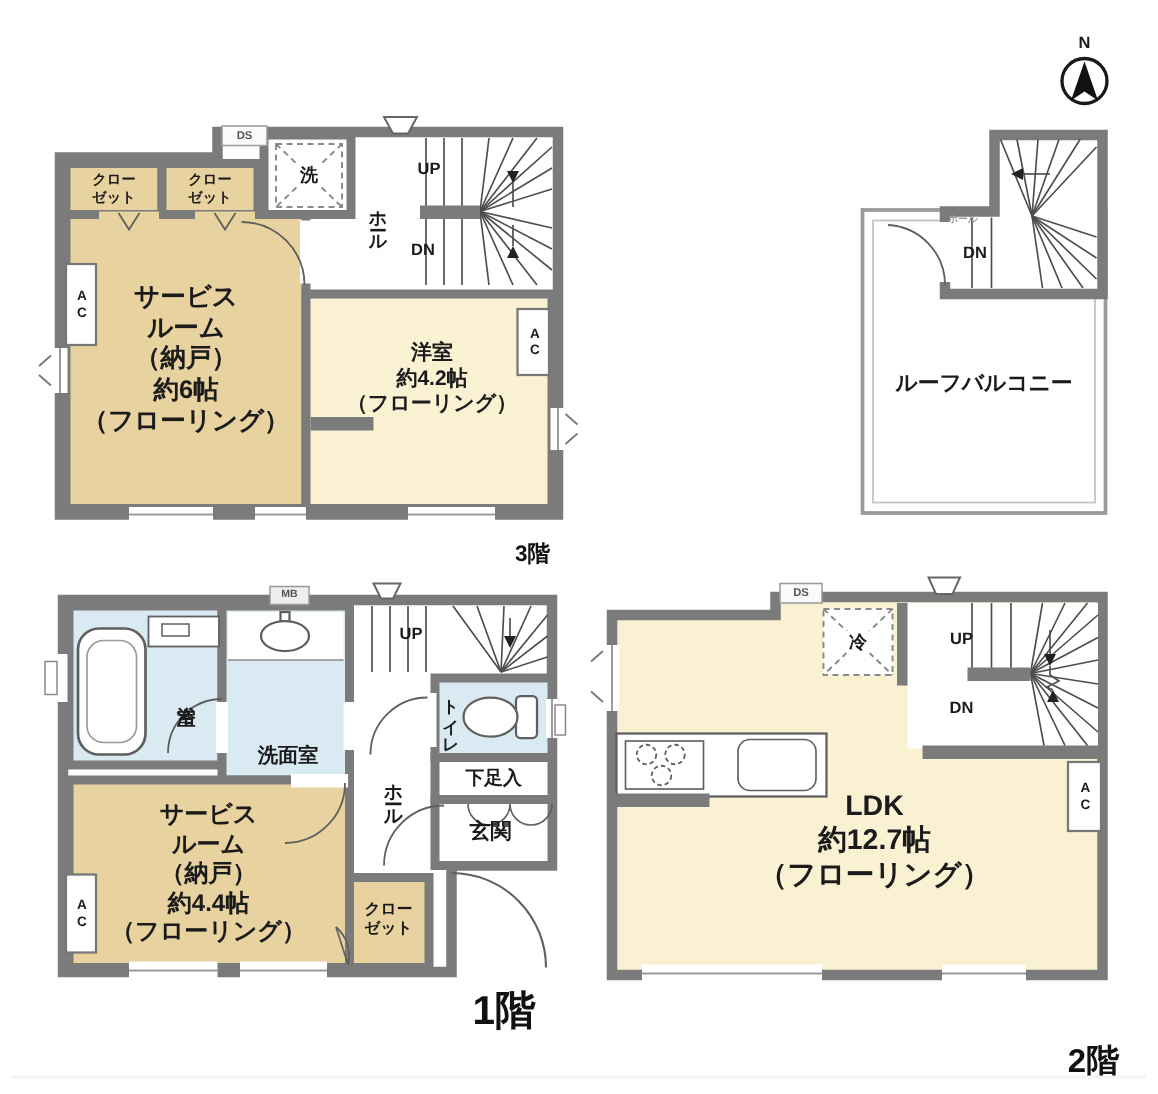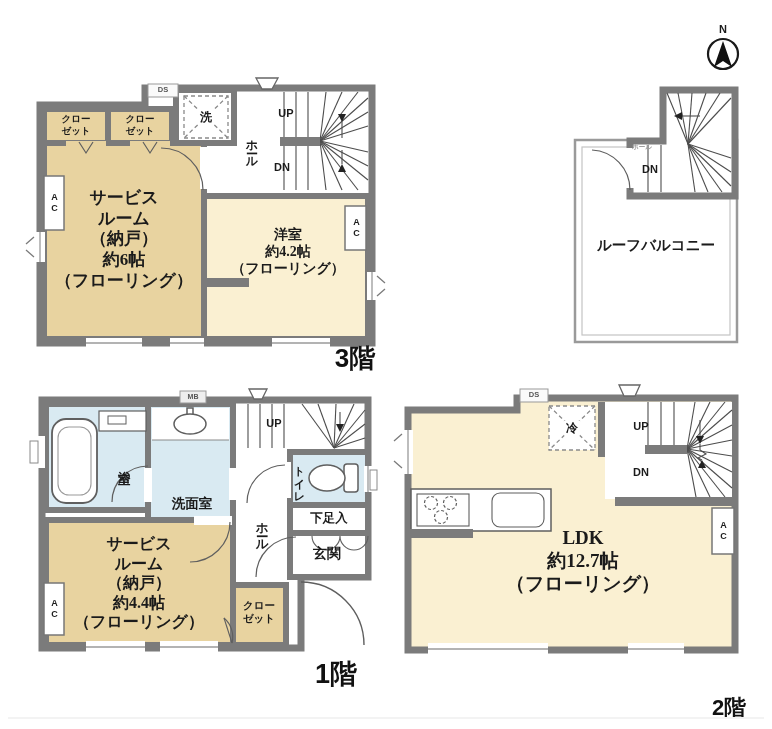--- a/index.html
+++ b/index.html
@@ -6,21 +6,21 @@
   .canvas{
     position:relative;width:772px;height:729px;background:#ffffff;overflow:hidden;
     font-family:"Liberation Sans","DejaVu Sans",sans-serif;
   }
   .geom{position:absolute;left:0;top:0;}
   .lbl{
     position:absolute;transform:translate(-50%,-50%);
     color:#1b1b1b;font-weight:700;white-space:nowrap;text-align:center;line-height:1.22;
   }
   .lines{display:flex;flex-direction:column;align-items:center;}
-  .lines div{white-space:nowrap;font-family:Liberation Serif, serif;}
+  .lines div{white-space:nowrap;}
   .vlbl{
     position:absolute;transform:translate(-50%,-50%);
     writing-mode:vertical-rl;text-orientation:upright;
     color:#1b1b1b;font-weight:700;letter-spacing:1px;line-height:1;
   }
   .bgwhite{background:#ffffff;padding:0 2px;}
   .tiny{font-weight:700;color:#555;}
   .graytxt{color:#9a9a9a;font-weight:600;}
   .floorname{font-weight:700;color:#111;}
   .page-divider{position:absolute;left:8px;top:717px;width:756px;height:2px;background:#f3f3f3;}
@@ -297,23 +297,23 @@
       <div>（フローリング）</div>
     </div>
   <div class="lbl lines" style="left:288px;top:252px;font-size:14px;">
       <div>洋室</div>
       <div>約4.2帖</div>
       <div>（フローリング）</div>
     </div>
   <div class="vlbl" style="left:54px;top:203px;font-size:9px;">AC</div>
   <div class="vlbl" style="left:356px;top:228px;font-size:9px;">AC</div>
   <div class="lbl tiny" style="left:163px;top:90px;font-size:7.5px;">DS</div>
-  <div class="lbl floorname" style="left:355px;top:359px;font-size:26px;">3階</div>
-
-  <div class="lbl" style="left:656px;top:246px;font-size:14.5px;">ルーフバルコニー</div>
+  <div class="lbl floorname" style="left:355px;top:370px;font-size:15px;">3階</div>
+
+  <div class="lbl" style="left:656px;top:257px;font-size:14.5px;">ルーフバルコニー</div>
   <div class="lbl graytxt" style="left:642px;top:147px;font-size:6.5px;">ホール</div>
   <div class="lbl" style="left:650px;top:170px;font-size:11px;">DN</div>
   <div class="lbl" style="left:723px;top:30px;font-size:11px;">N</div>
 
   <div class="vlbl" style="left:124px;top:462px;font-size:12.5px;">浴室</div>
   <div class="lbl" style="left:192px;top:504px;font-size:13.5px;">洗面室</div>
   <div class="lbl" style="left:274px;top:424px;font-size:11px;">UP</div>
   <div class="vlbl" style="left:299px;top:478px;font-size:11px;">トイレ</div>
   <div class="vlbl" style="left:262px;top:530px;font-size:12.5px;">ホール</div>
   <div class="lbl" style="left:329px;top:519px;font-size:12.5px;">下足入</div>

